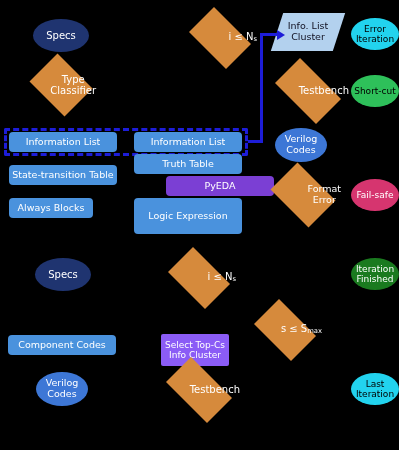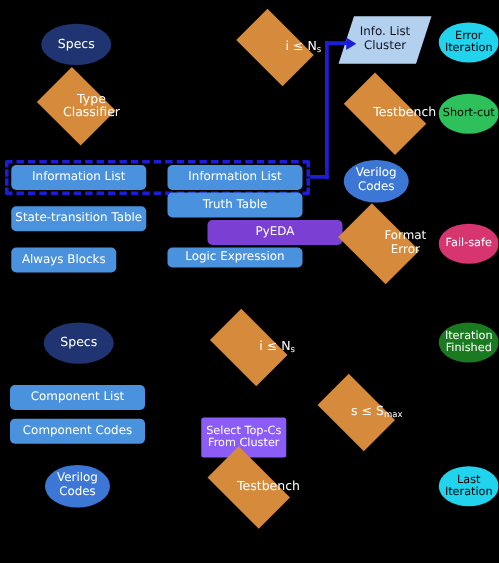--- a/index.html
+++ b/index.html
@@ -123,21 +123,21 @@
   </div>
 
   <div class="node rrect" style="left:134px;top:154px;width:108px;height:20px;background:#4a92dd;color:#ffffff;font-size:9.5px;">
     <span>Truth Table</span>
   </div>
 
   <div class="node rrect" style="left:134px;top:176px;width:108px;height:20px;background:#7b3fd4;color:#ffffff;font-size:9.5px;margin-left:32px;">
     <span>PyEDA</span>
   </div>
 
-  <div class="node rrect" style="left:134px;top:198px;width:108px;height:16px;background:#4a92dd;color:#ffffff;font-size:9.5px;">
+  <div class="node rrect" style="left:134px;top:198px;width:108px;height:36px;background:#4a92dd;color:#ffffff;font-size:9.5px;">
     <span>Logic Expression</span>
   </div>
 
   <div class="node diamond" style="left:183px;top:13px;width:74px;height:50px;color:#ffffff;font-size:10px;">
     <span class="dia-shape"></span>
     <span class="dia-label"><span>i ≤ N</span><sub>s</sub></span>
   </div>
 
   <div class="node para" style="left:277px;top:13px;width:62px;height:38px;color:#111122;font-size:9.5px;">
     <span class="para-shape"></span>
@@ -184,44 +184,41 @@
 
   <div class="conn" style="left:248px;top:140px;width:15px;height:3px;"></div>
   <div class="conn" style="left:260px;top:33px;width:3px;height:110px;"></div>
   <div class="conn" style="left:260px;top:33px;width:19px;height:3px;"></div>
   <div class="arrowhead" style="left:277px;top:29.5px;"></div>
 
   <div class="node ellipse" style="left:35px;top:258px;width:56px;height:33px;background:#1f3470;color:#ffffff;font-size:10px;">
     <span>Specs</span>
   </div>
 
-  <div class="node rrect" style="left:8px;top:308px;width:108px;height:20px;background:#4a92dd;color:#ffffff;font-size:9.5px;">
-    <span>Component List</span>
-  </div>
 
   <div class="node rrect" style="left:8px;top:335px;width:108px;height:20px;background:#4a92dd;color:#ffffff;font-size:9.5px;">
     <span>Component Codes</span>
   </div>
 
   <div class="node ellipse" style="left:36px;top:372px;width:52px;height:34px;background:#3d77d6;color:#ffffff;font-size:9.5px;">
     <span>
       <span>Verilog</span><br>
       <span>Codes</span>
     </span>
   </div>
 
   <div class="node diamond" style="left:162px;top:253px;width:74px;height:50px;color:#ffffff;font-size:10px;">
     <span class="dia-shape"></span>
     <span class="dia-label"><span>i ≤ N</span><sub>s</sub></span>
   </div>
 
   <div class="node srect" style="left:161px;top:334px;width:68px;height:32px;background:#8b5cf6;color:#ffffff;font-size:9px;align-items:center;">
     <span>
       <span>Select Top-Cs</span><br>
-      <span>From Cluster</span>
+      <span>Info Cluster</span>
     </span>
   </div>
 
   <div class="node diamond" style="left:158px;top:365px;width:82px;height:50px;color:#ffffff;font-size:10px;">
     <span class="dia-shape"></span>
     <span class="dia-label">Testbench</span>
   </div>
 
   <div class="node diamond" style="left:248px;top:305px;width:74px;height:50px;color:#ffffff;font-size:10px;">
     <span class="dia-shape"></span>

